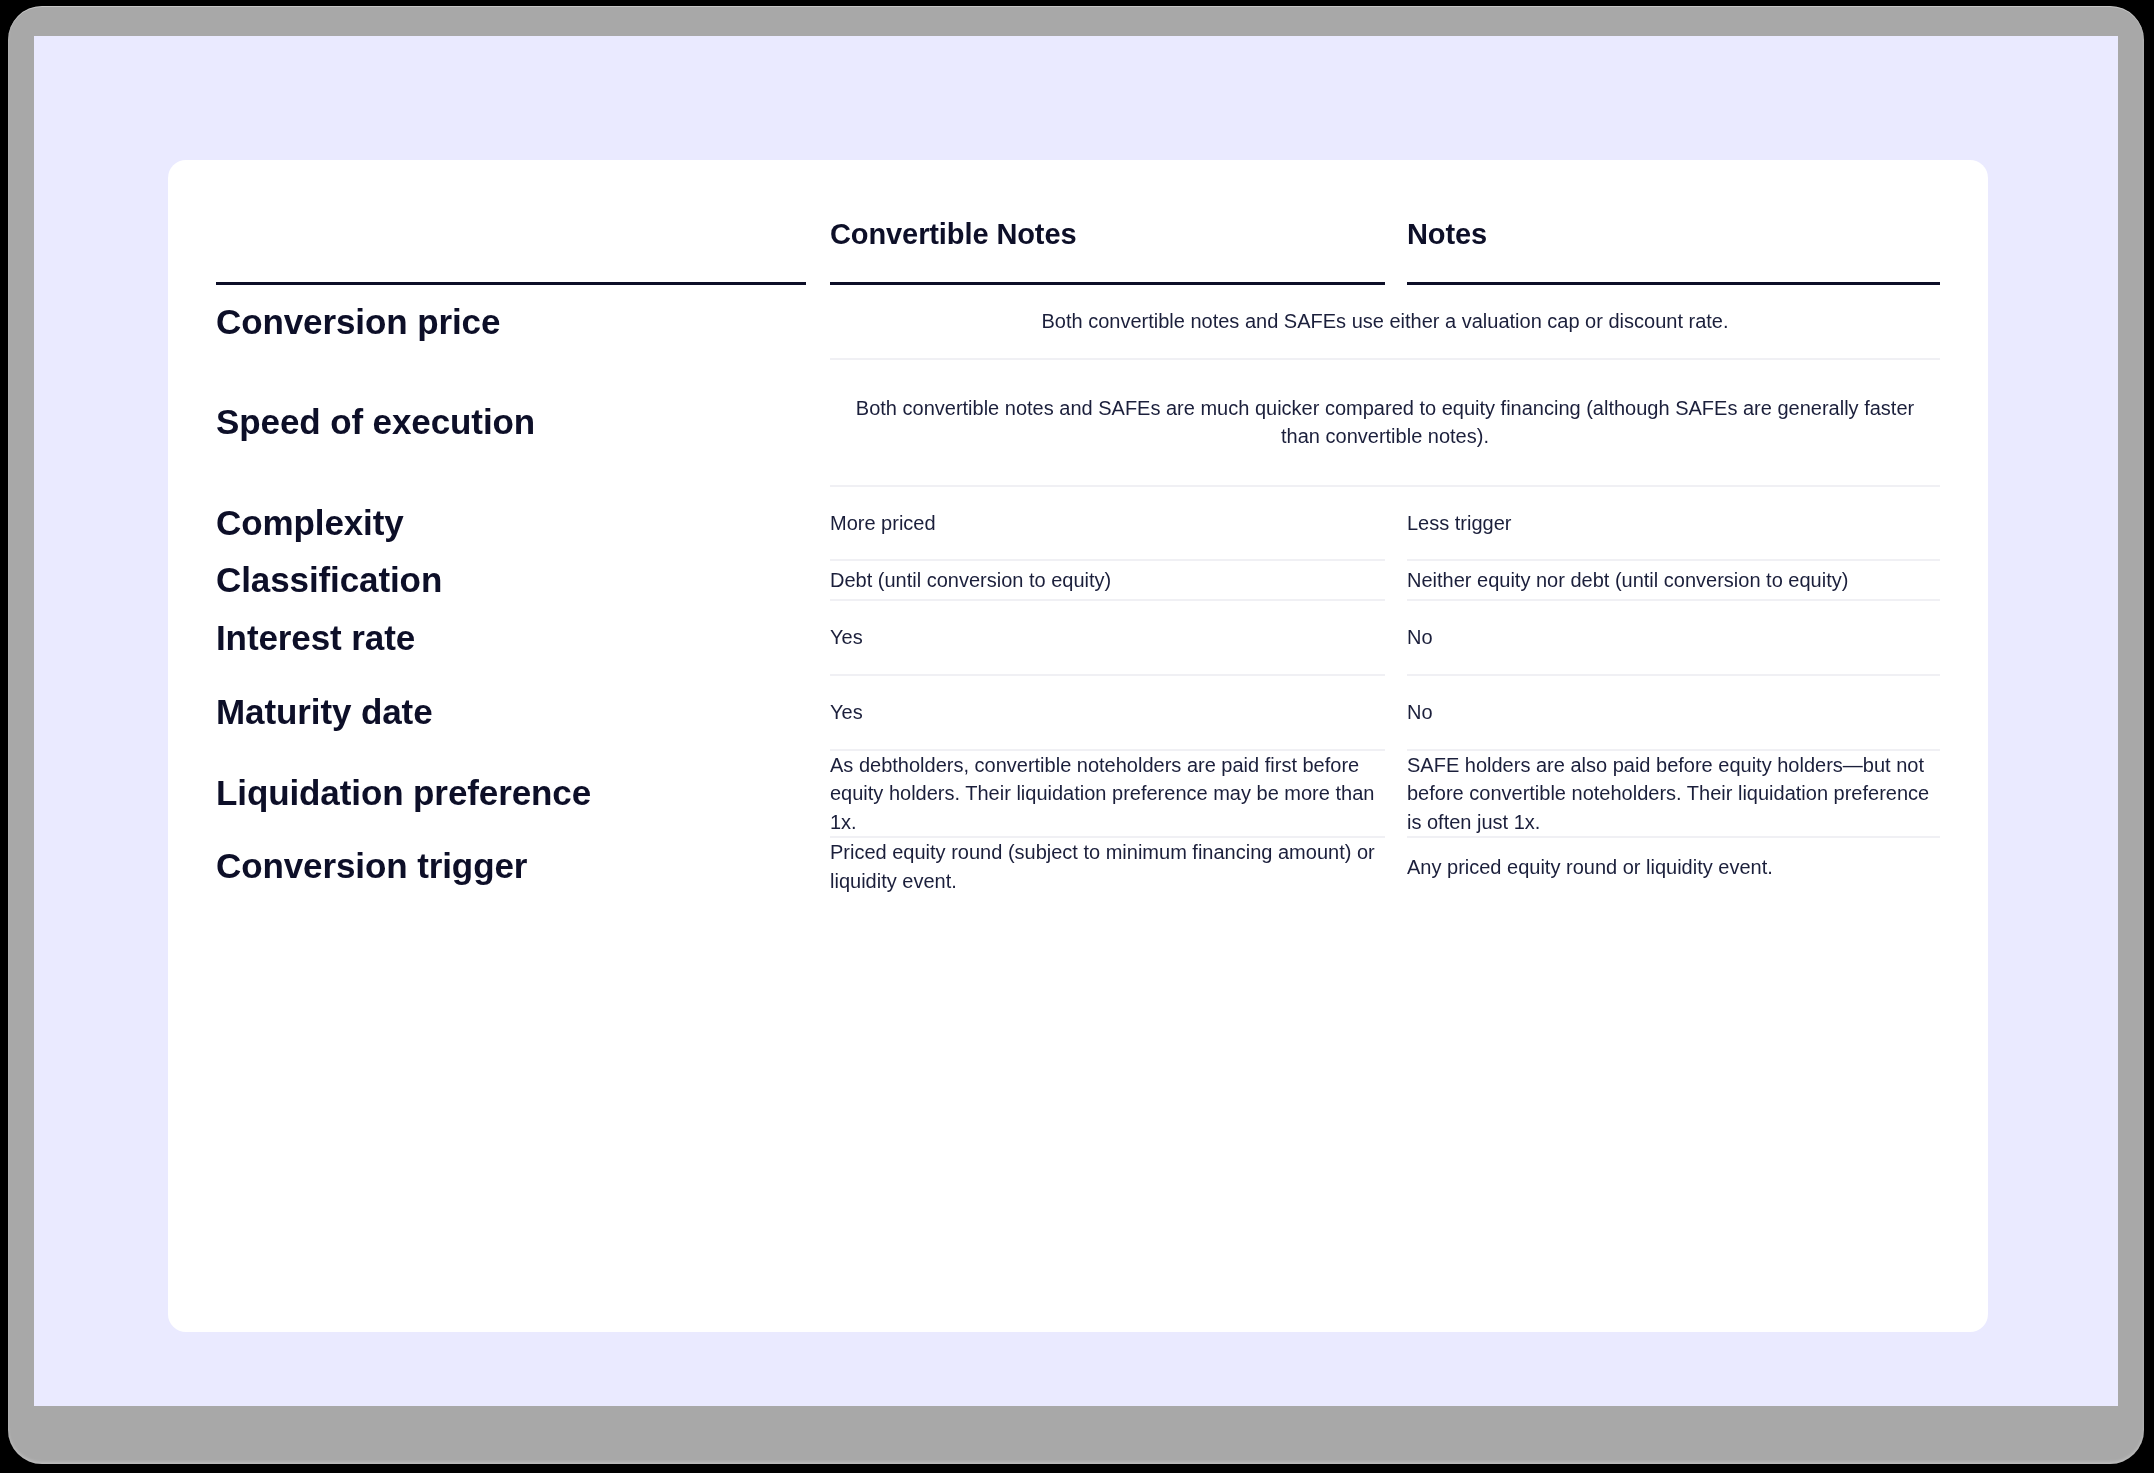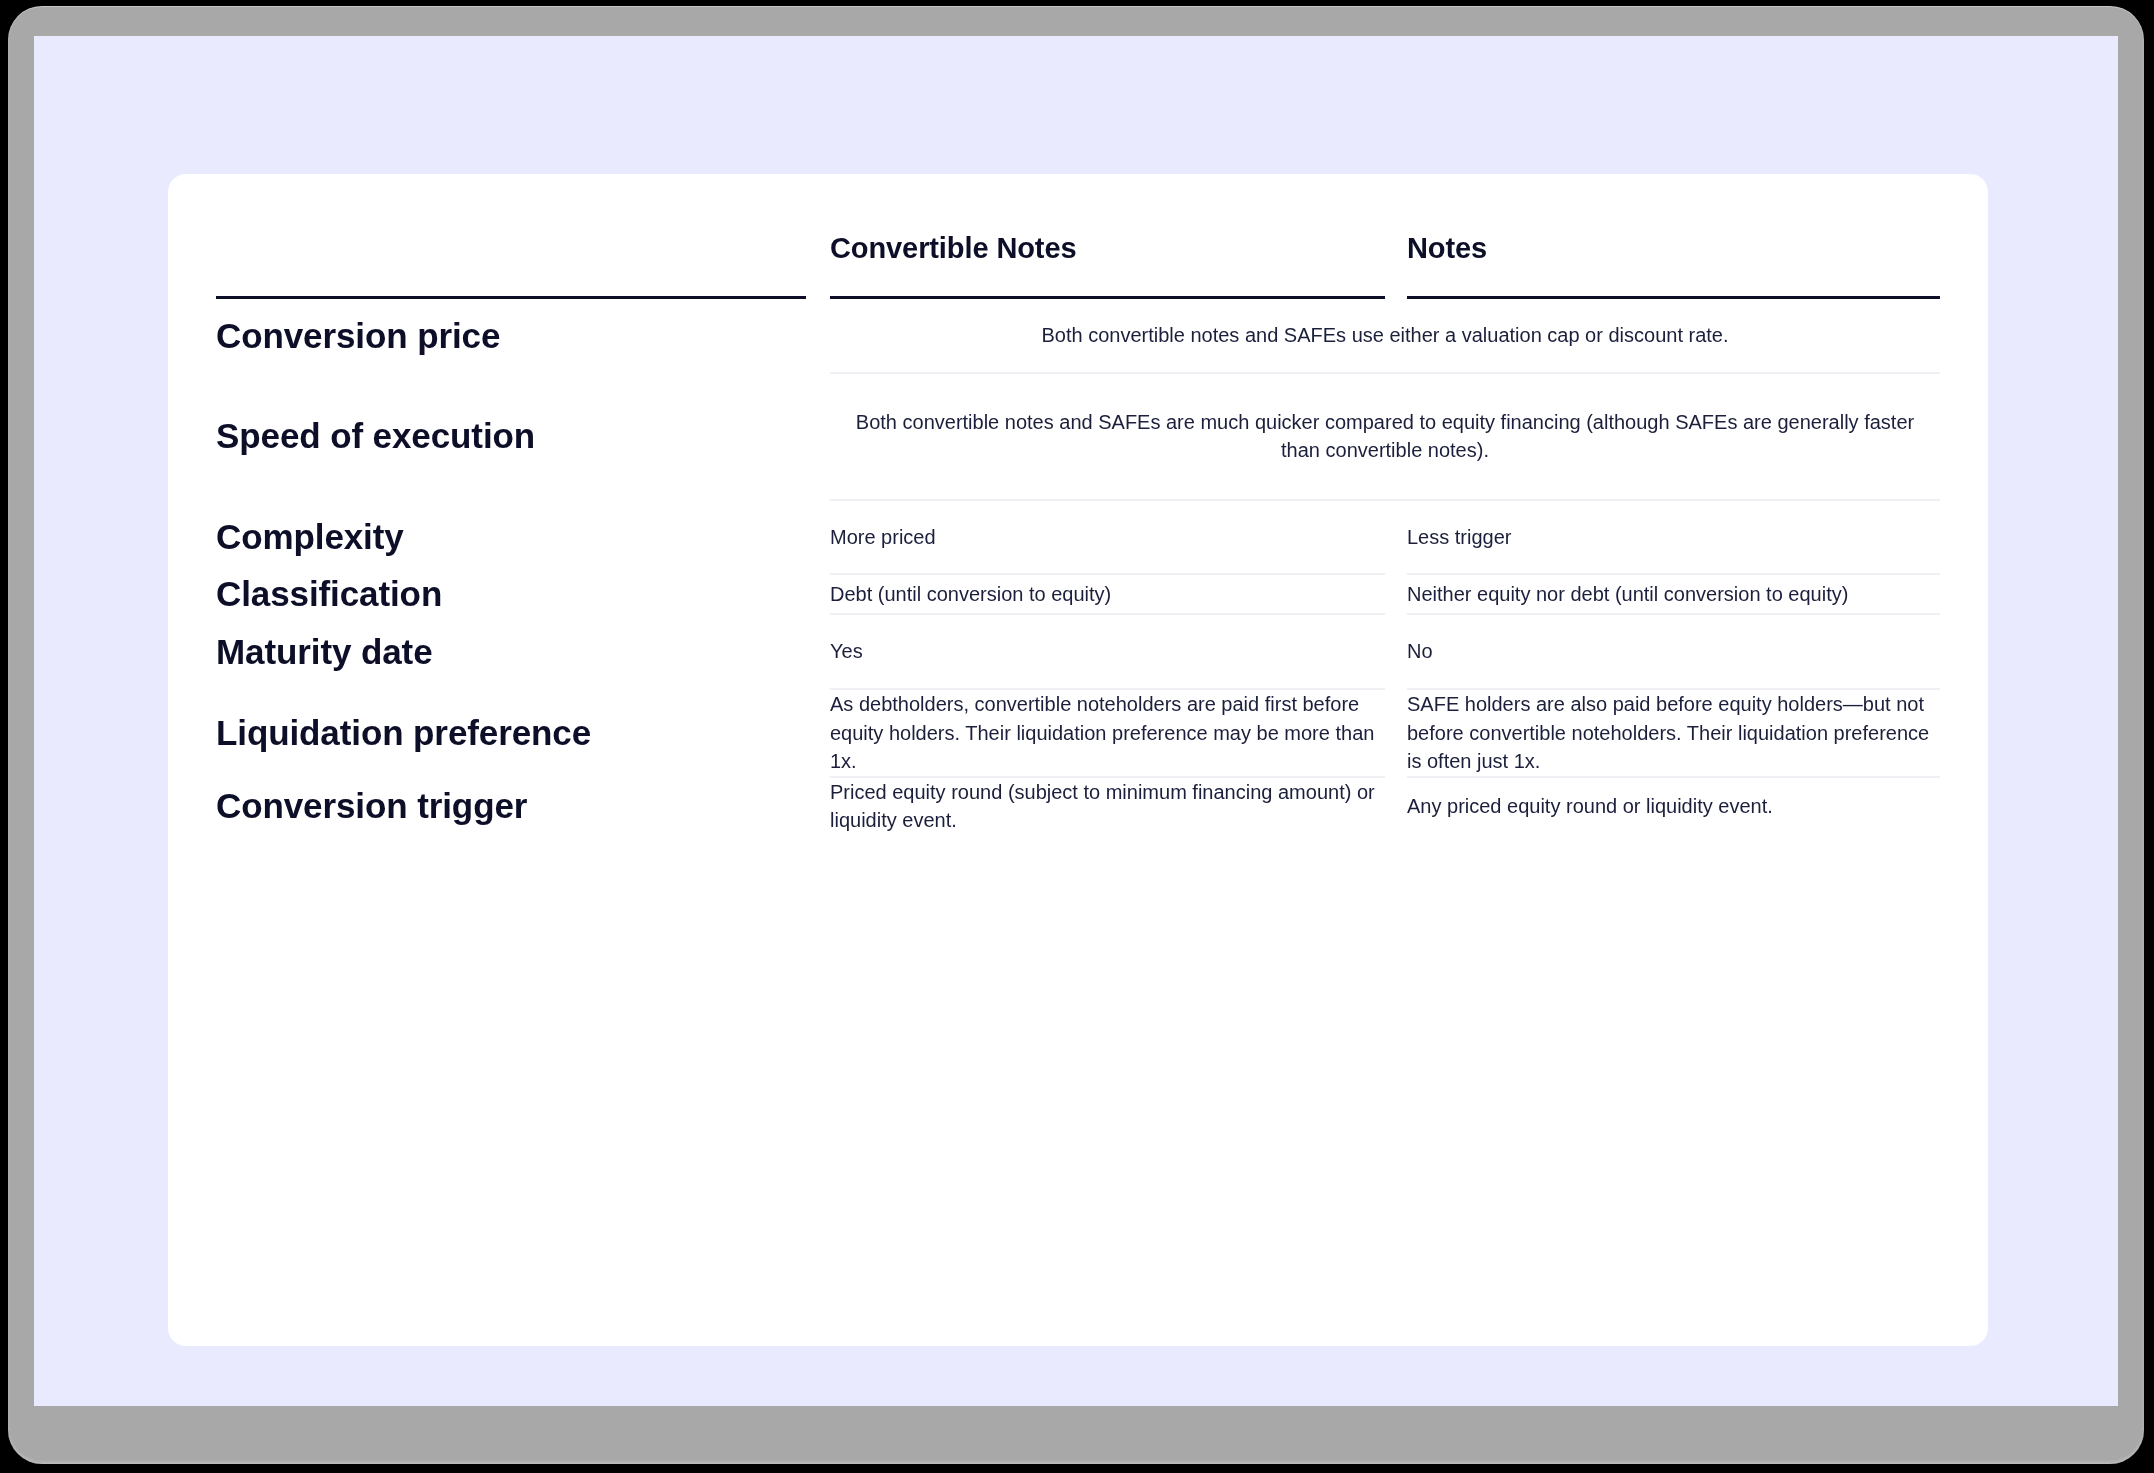--- a/index.html
+++ b/index.html
@@ -38,21 +38,21 @@
     height: 100%;
     background: #eaeaff;
     box-sizing: border-box;
     overflow: hidden;
   }
 
   
   .card {
     position: absolute;
     left: 134px;
-    top: 138px;
+    top: 124px;
     width: 1820px;
     height: 1172px;
     background: #ffffff;
     border-radius: 18px;
     box-sizing: border-box;
     padding: 0;
   }
 
   
   .cmp-table {
@@ -182,20 +182,27 @@
           </tr>
 
           <tr>
             <td class="row-label lbl-td">Classification</td>
             <td class="gapcell"></td>
             <td class="val">Debt (until conversion to equity)</td>
             <td class="gapcell"></td>
             <td class="val">Neither equity nor debt (until conversion to equity)</td>
           </tr>
 
+          <tr class="r-short">
+            <td class="row-label lbl-td">Interest rate</td>
+            <td class="gapcell"></td>
+            <td class="val">Yes</td>
+            <td class="gapcell"></td>
+            <td class="val">No</td>
+          </tr>
 
           <tr class="r-short">
             <td class="row-label lbl-td">Maturity date</td>
             <td class="gapcell"></td>
             <td class="val">Yes</td>
             <td class="gapcell"></td>
             <td class="val">No</td>
           </tr>
 
           <tr>

